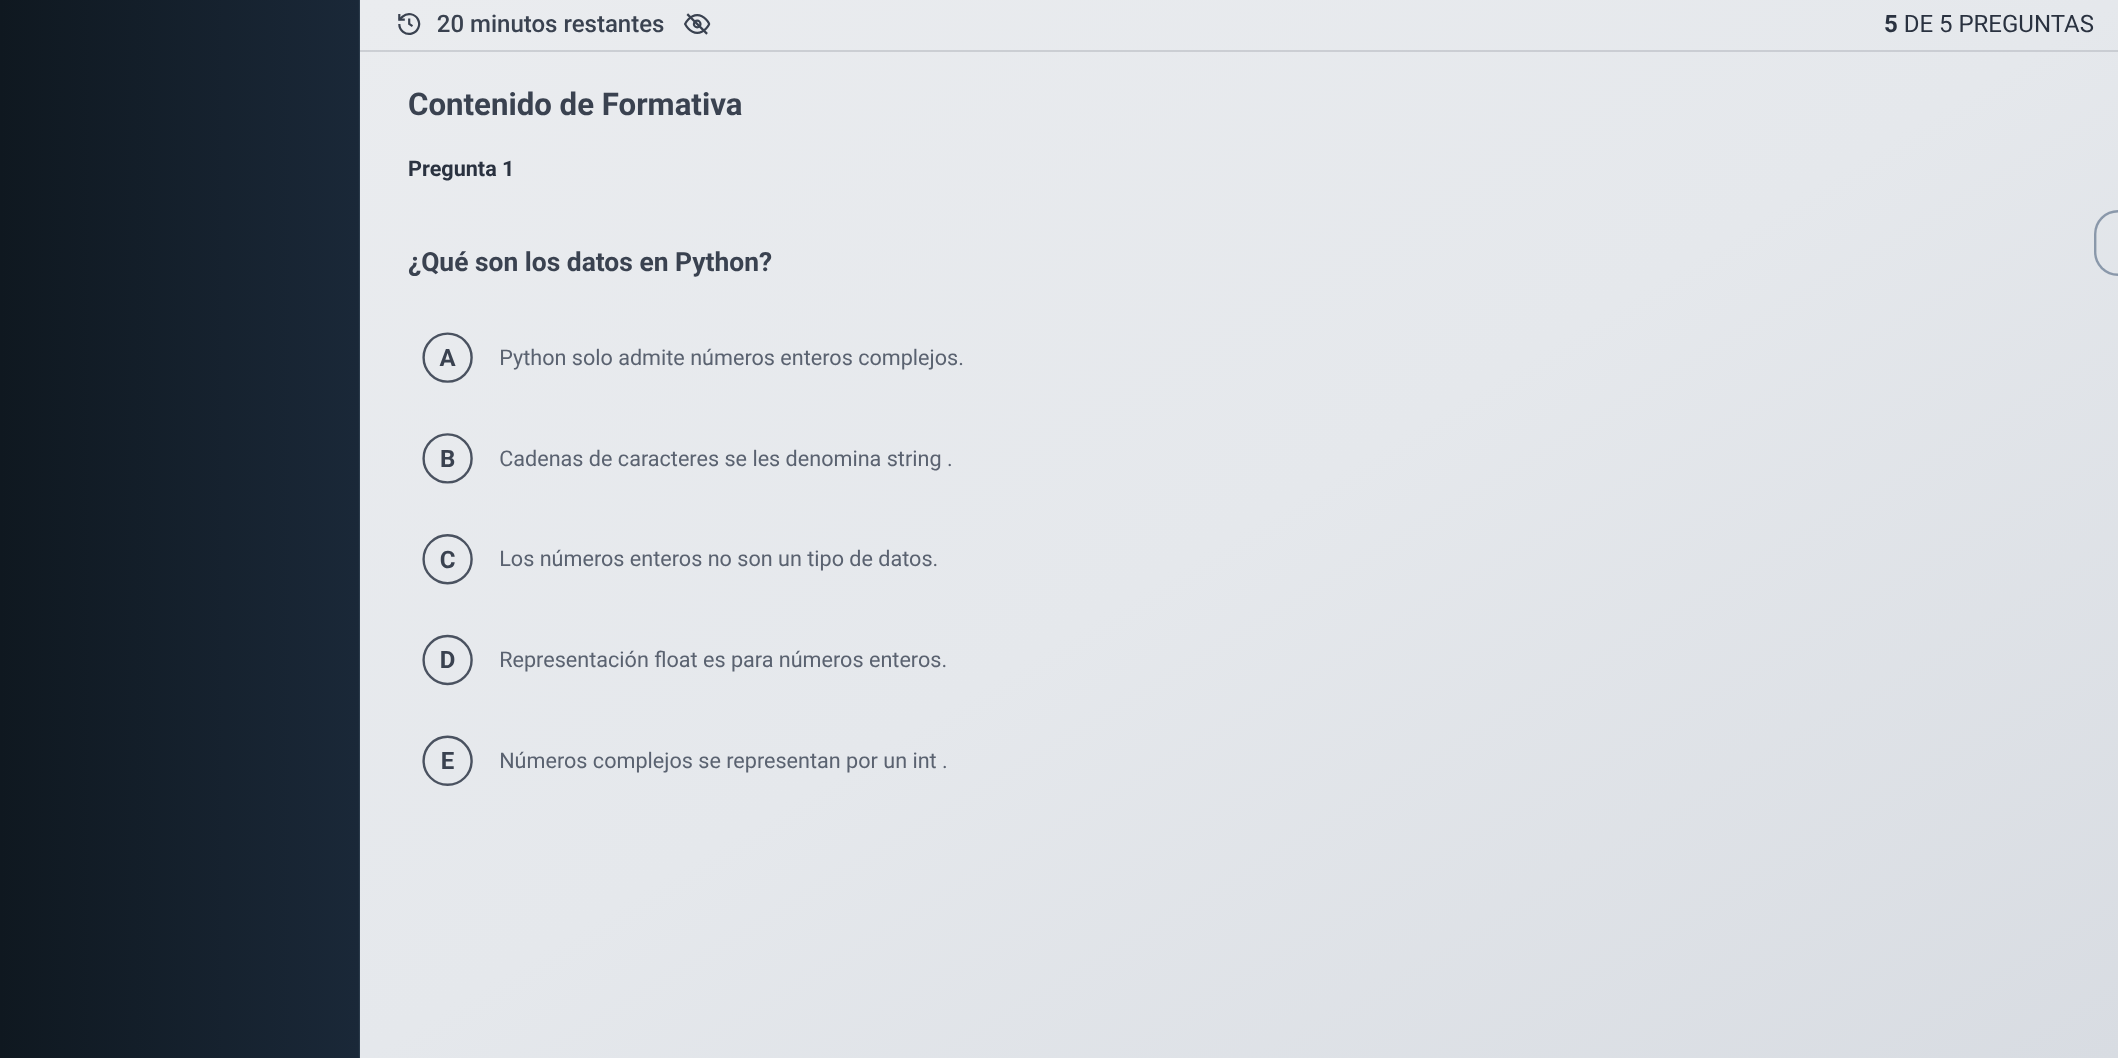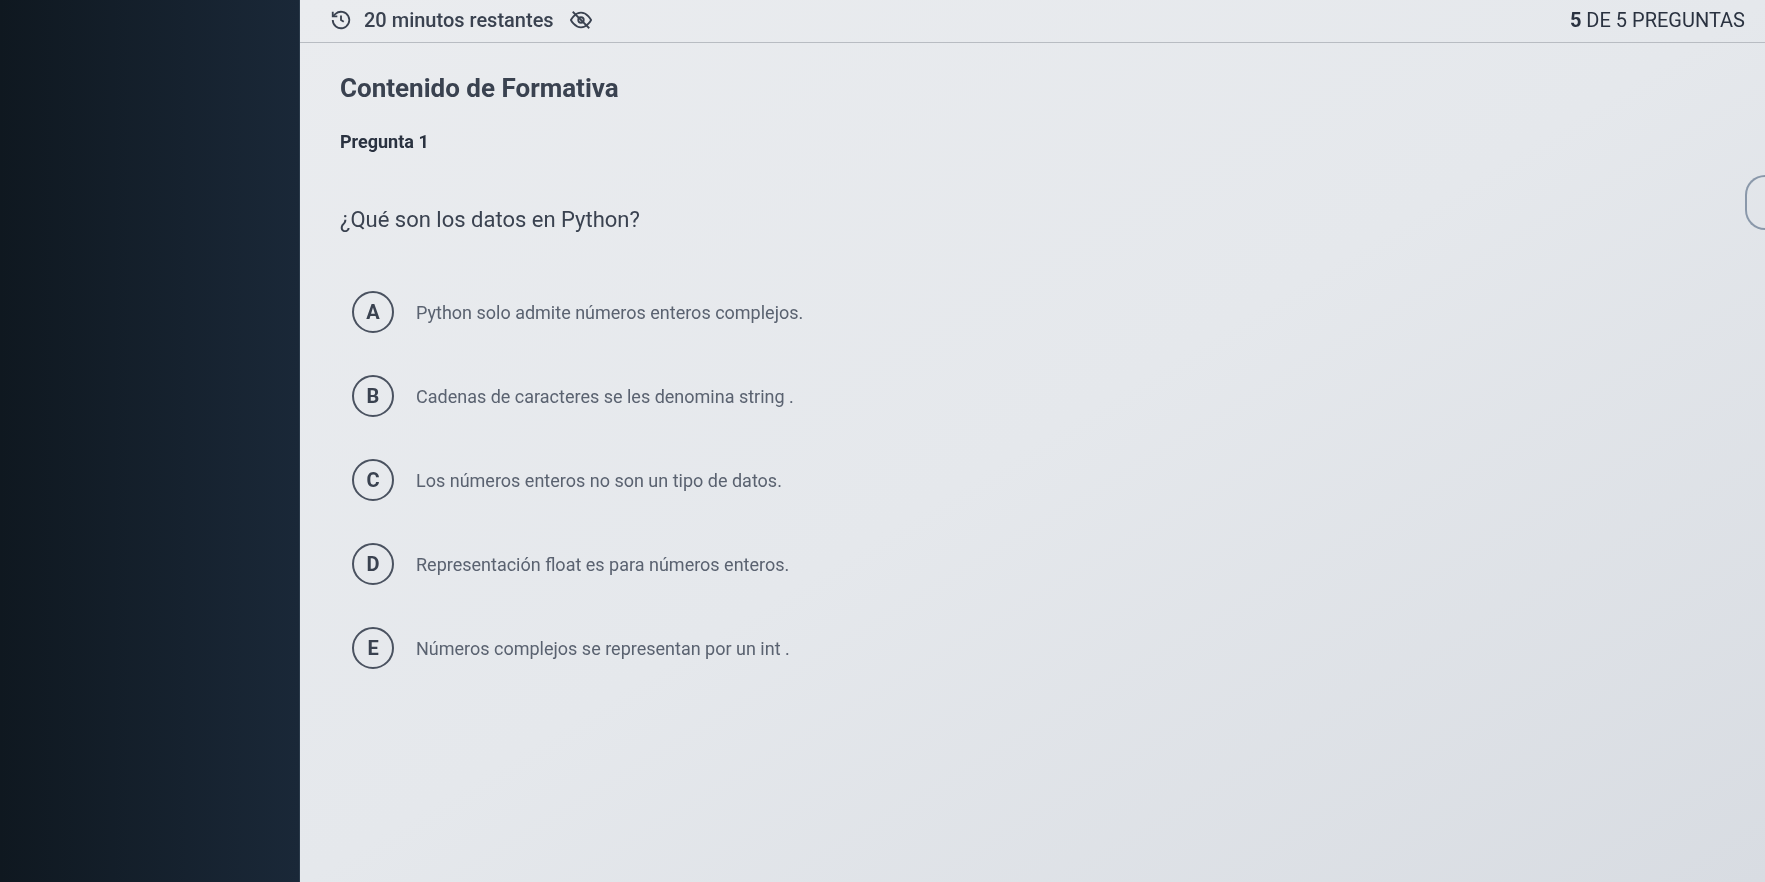--- a/index.html
+++ b/index.html
@@ -76,22 +76,22 @@
     }
     .question-title {
       font-size: 18px;
       color: #2a3240;
       font-weight: 700;
       margin-bottom: 55px;
     }
     .question-text {
       font-size: 22px;
       color: #3a4250;
-      font-weight: 400;
-      margin-bottom: 59px;
+      font-weight: 700;
+      margin-bottom: 45px;
     }
     .options-list {
       display: flex;
       flex-direction: column;
       gap: 42px;
       padding-left: 12px;
     }
     .option-item {
       display: flex;
       align-items: center;

